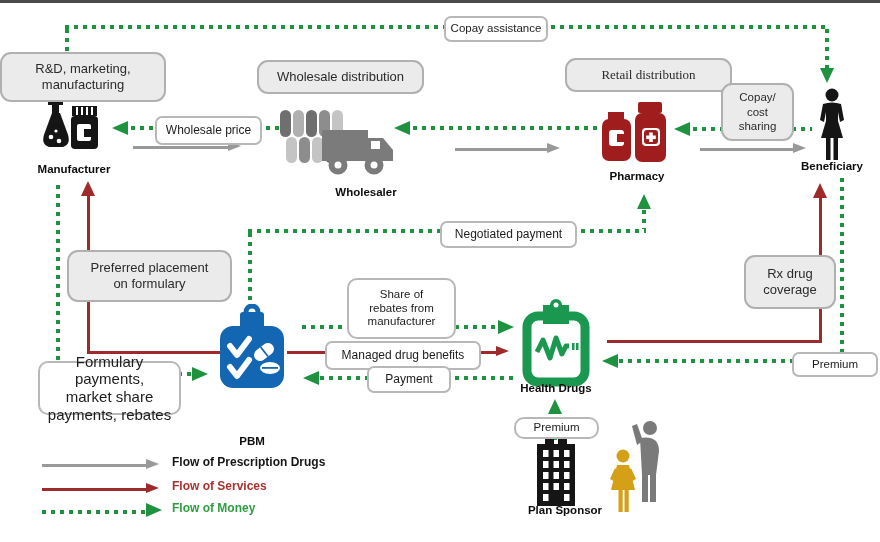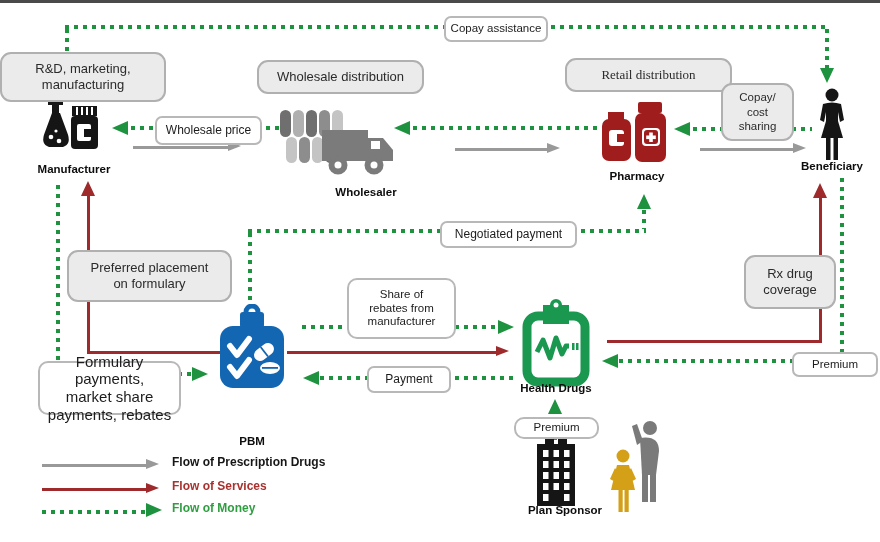--- a/index.html
+++ b/index.html
@@ -100,20 +100,21 @@
 on formulary</div>
   <div class="gbox" style="left:744px;top:255px;width:88px;height:50px;">Rx drug
 coverage</div>
 
   <div class="wbox" id="b-copayassist" style="left:444px;top:16px;width:100px;height:22px;">Copay assistance</div>
   <div class="wbox" style="left:155px;top:116px;width:103px;height:25px;">Wholesale price</div>
   <div class="wbox" style="left:440px;top:221px;width:133px;height:23px;">Negotiated payment</div>
   <div class="wbox" id="b-sharereb" style="left:347px;top:278px;width:105px;height:57px;border-radius:10px;">Share of
 rebates from
 manufacturer</div>
+  <div class="wbox" style="left:325px;top:341px;width:152px;height:25px;">Managed drug benefits</div>
   <div class="wbox" style="left:367px;top:366px;width:80px;height:23px;">Payment</div>
   <div class="wbox" id="b-formulary" style="left:38px;top:361px;width:139px;height:50px;border-radius:10px;">Formulary payments,
 market share
 payments, rebates</div>
   <div class="wbox" id="b-premright" style="left:792px;top:352px;width:82px;height:21px;">Premium</div>
   <div class="wbox" id="b-prembot" style="left:514px;top:417px;width:81px;height:18px;">Premium</div>
 
   <svg class="icon" style="left:36px;top:100px;" width="66" height="62" viewBox="0 0 66 62">
     <g fill="#151515">
       <rect x="12" y="0" width="15" height="5"></rect>

